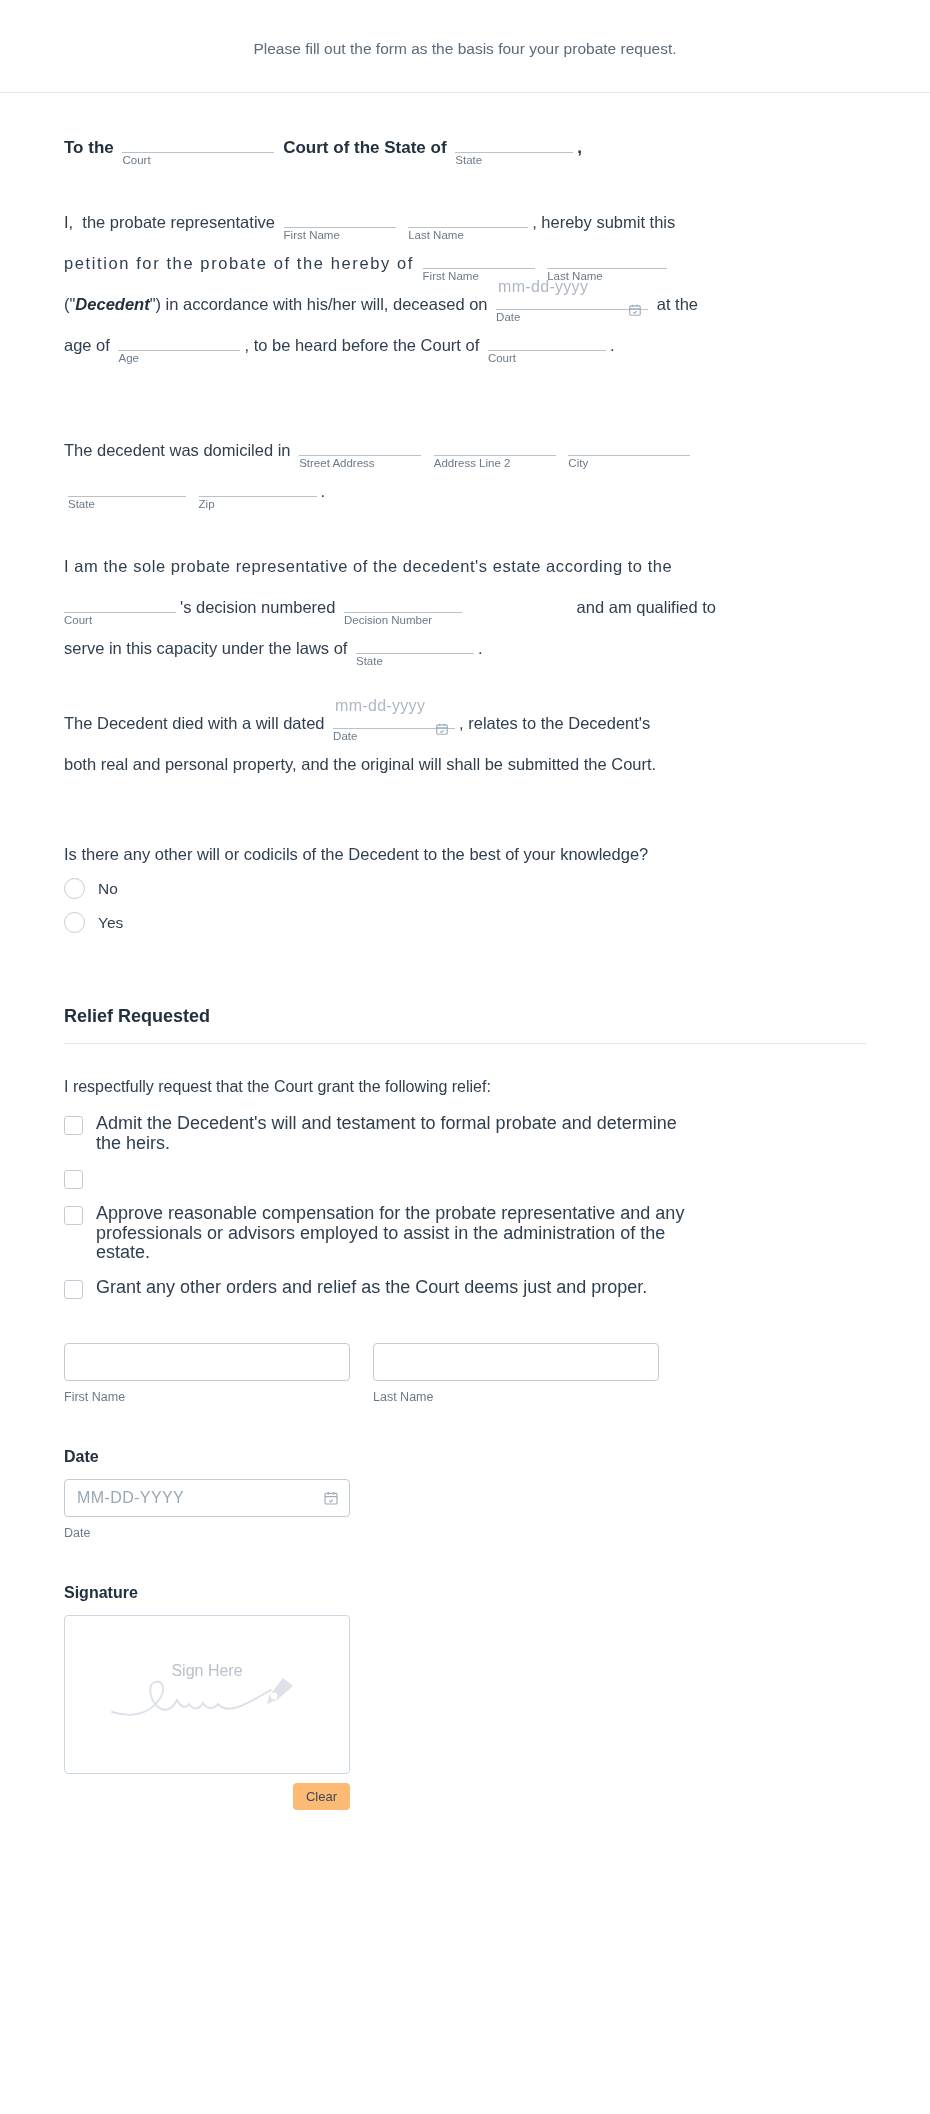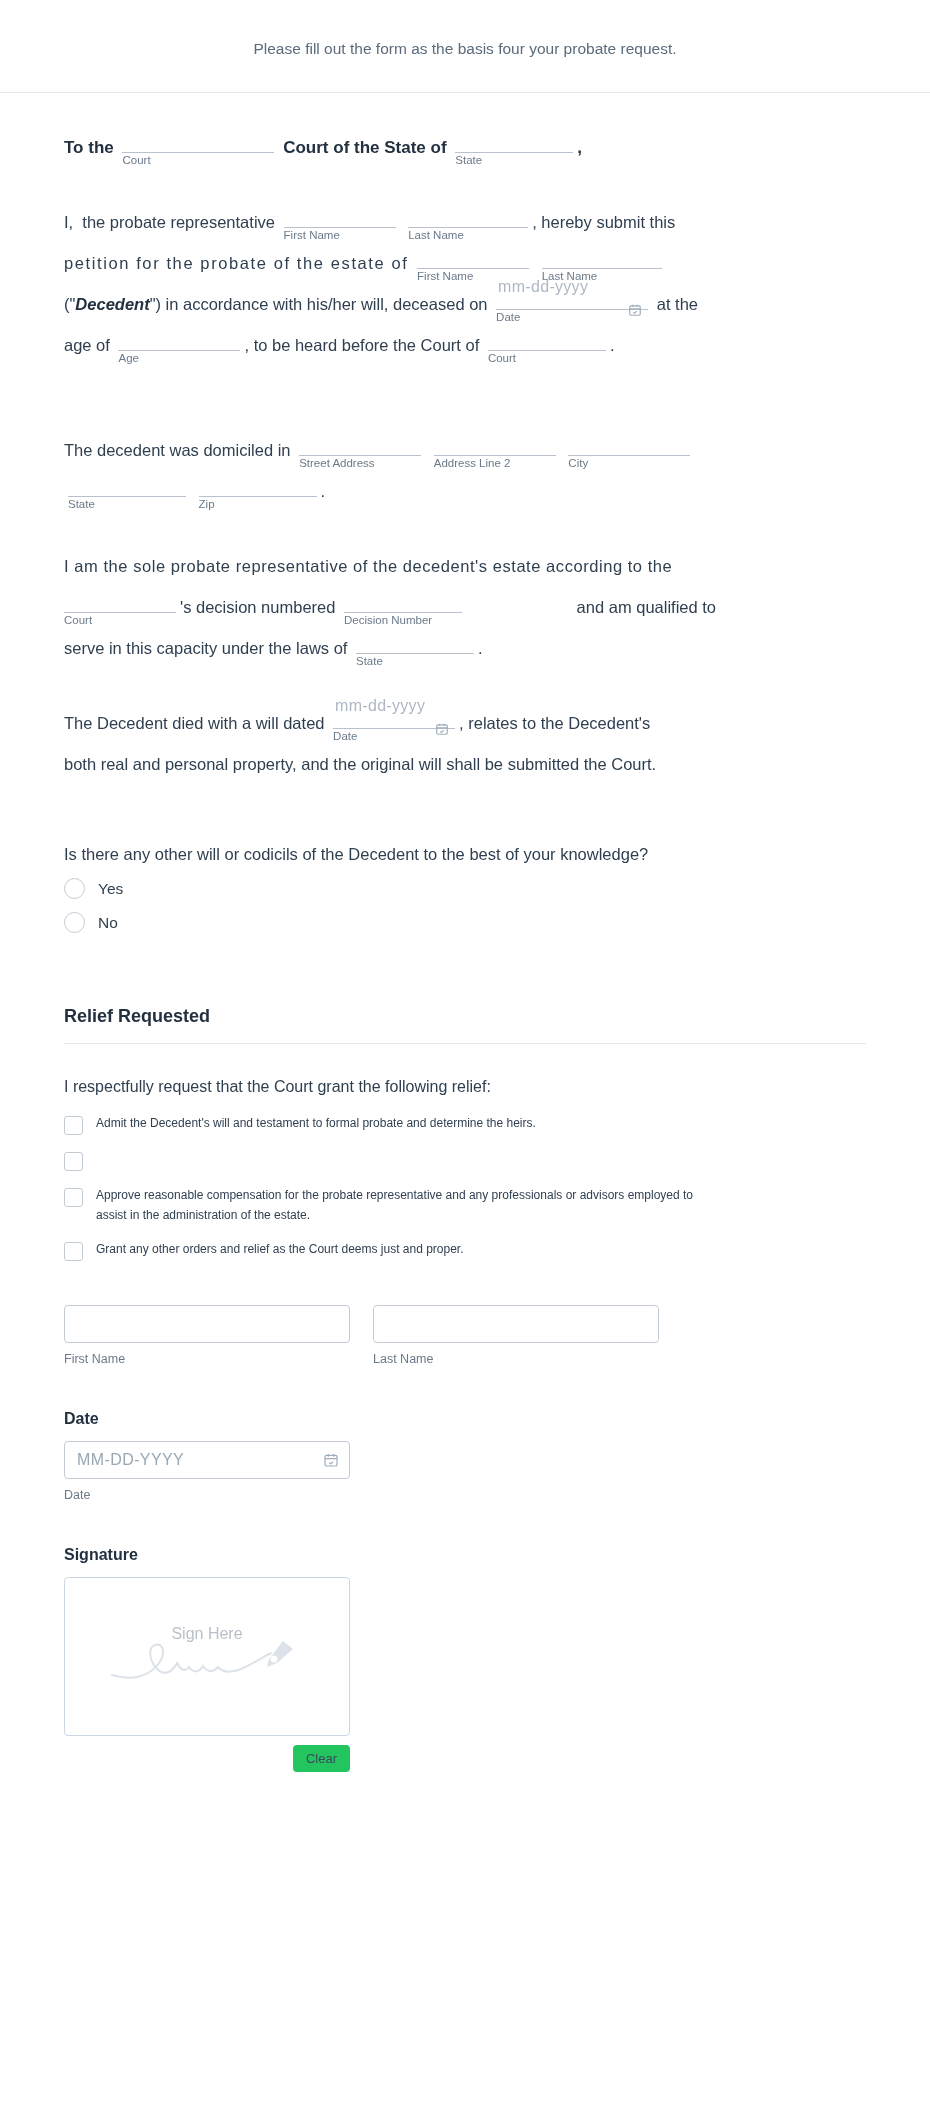--- a/index.html
+++ b/index.html
@@ -122,21 +122,21 @@
   .cb-row { display: flex; align-items: flex-start; margin-bottom: 15px; }
   .cb-box {
     width: 19px; height: 19px;
     border: 1px solid #c3cbd5;
     border-radius: 3px;
     background: #fff;
     margin-right: 13px;
     margin-top: 2px;
     flex: 0 0 auto;
   }
-  .cb-text { font-size: 12px; line-height: 19.5px; color: #2f3f50; max-width: 600px; }
+  .cb-text { font-size: 18px; line-height: 19.5px; color: #2f3f50; max-width: 600px; }
 
   
   .field-group { margin-top: 44px; }
   .field-label {
     font-size: 16px;
     font-weight: bold;
     color: #22303f;
     margin-bottom: 13px;
   }
   .input-row { display: flex; gap: 23px; }
@@ -204,21 +204,21 @@
     font-size: 16px;
     color: #b9c0c9;
     display: block;
     margin-bottom: -14px;
     position: relative;
     z-index: 2;
   }
   .sig-art { color: #dde2ea; display: block; margin: 0 auto; }
   .clear-row { width: 286px; display: flex; justify-content: flex-end; margin-top: 9px; }
   .clear-btn {
-    background: #22c55e;
+    background: #fdba74;
     color: #3c4a5e;
     border: 0;
     border-radius: 4px;
     font-size: 13px;
     padding: 6px 13px;
     font-family: "Liberation Sans", sans-serif;
     cursor: pointer;
   }
 
   .gap-lg { height: 34px; }
@@ -249,21 +249,21 @@
     <div class="para blk" style="margin-bottom:30px;">
       <span>I,</span>&nbsp;
       <span>the probate representative</span>
       <span class="ifield" style="width:112px;">
         <span class="cap">First Name</span>
       </span>
       <span class="ifield" style="width:120px;">
         <span class="cap">Last Name</span>
       </span><span>, hereby submit this</span>
       <br>
-      <span style="letter-spacing:1.6px;">petition for the probate of the estate of</span>
+      <span style="letter-spacing:1.6px;">petition for the probate of the hereby of</span>
       <span class="ifield" style="width:112px;">
         <span class="cap">First Name</span>
       </span>
       <span class="ifield" style="width:120px;">
         <span class="cap">Last Name</span>
       </span>
       <br>
       <span>("</span><span class="bolditalic">Decedent</span><span>") in accordance with his/her will, deceased on</span>
       <span class="ifield" style="width:152px;">
         <span class="ph">mm-dd-yyyy</span>
@@ -347,25 +347,25 @@
       <span>both real and personal property, and the original will shall be submitted the Court.</span>
     </div>
 
     <div class="gap-xl"></div>
 
     <div>
       <div class="q-label">Is there any other will or codicils of the Decedent to the best of your knowledge?</div>
 
       <div class="radio-row">
         <span class="radio-dot"></span>
-        <span class="radio-text">Yes</span>
+        <span class="radio-text">No</span>
       </div>
       <div class="radio-row">
         <span class="radio-dot"></span>
-        <span class="radio-text">No</span>
+        <span class="radio-text">Yes</span>
       </div>
     </div>
 
     <div class="gap-xl"></div>
 
     <div>
       <div class="section-head">Relief Requested</div>
       <hr class="section-rule">
 
       <div class="cb-intro">I respectfully request that the Court grant the following relief:</div>

